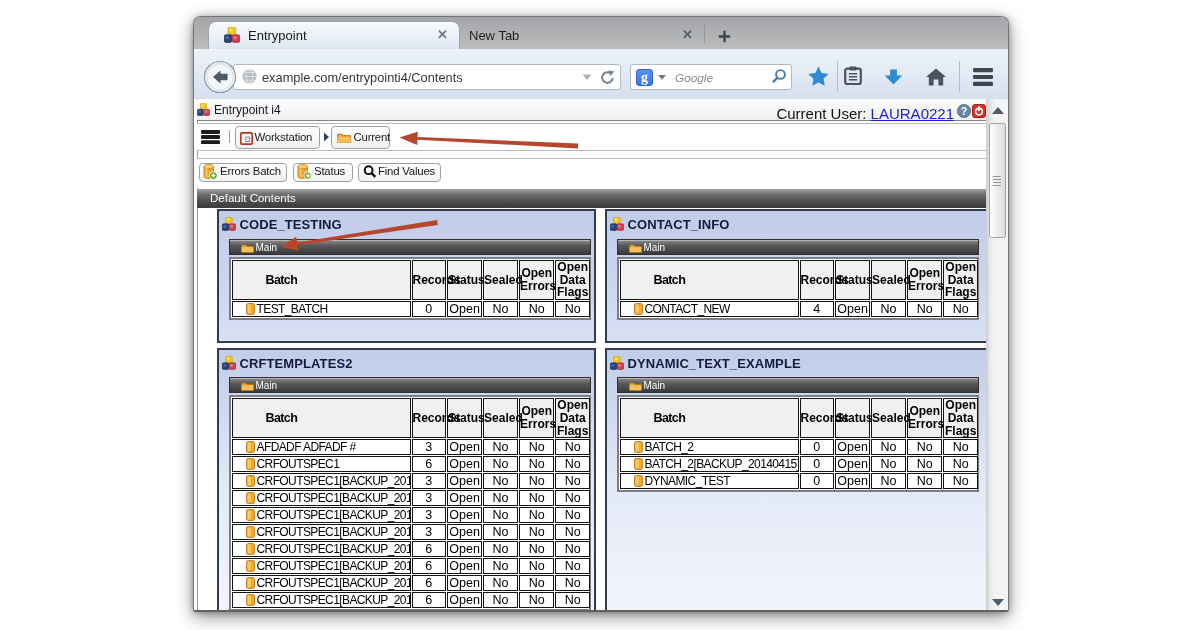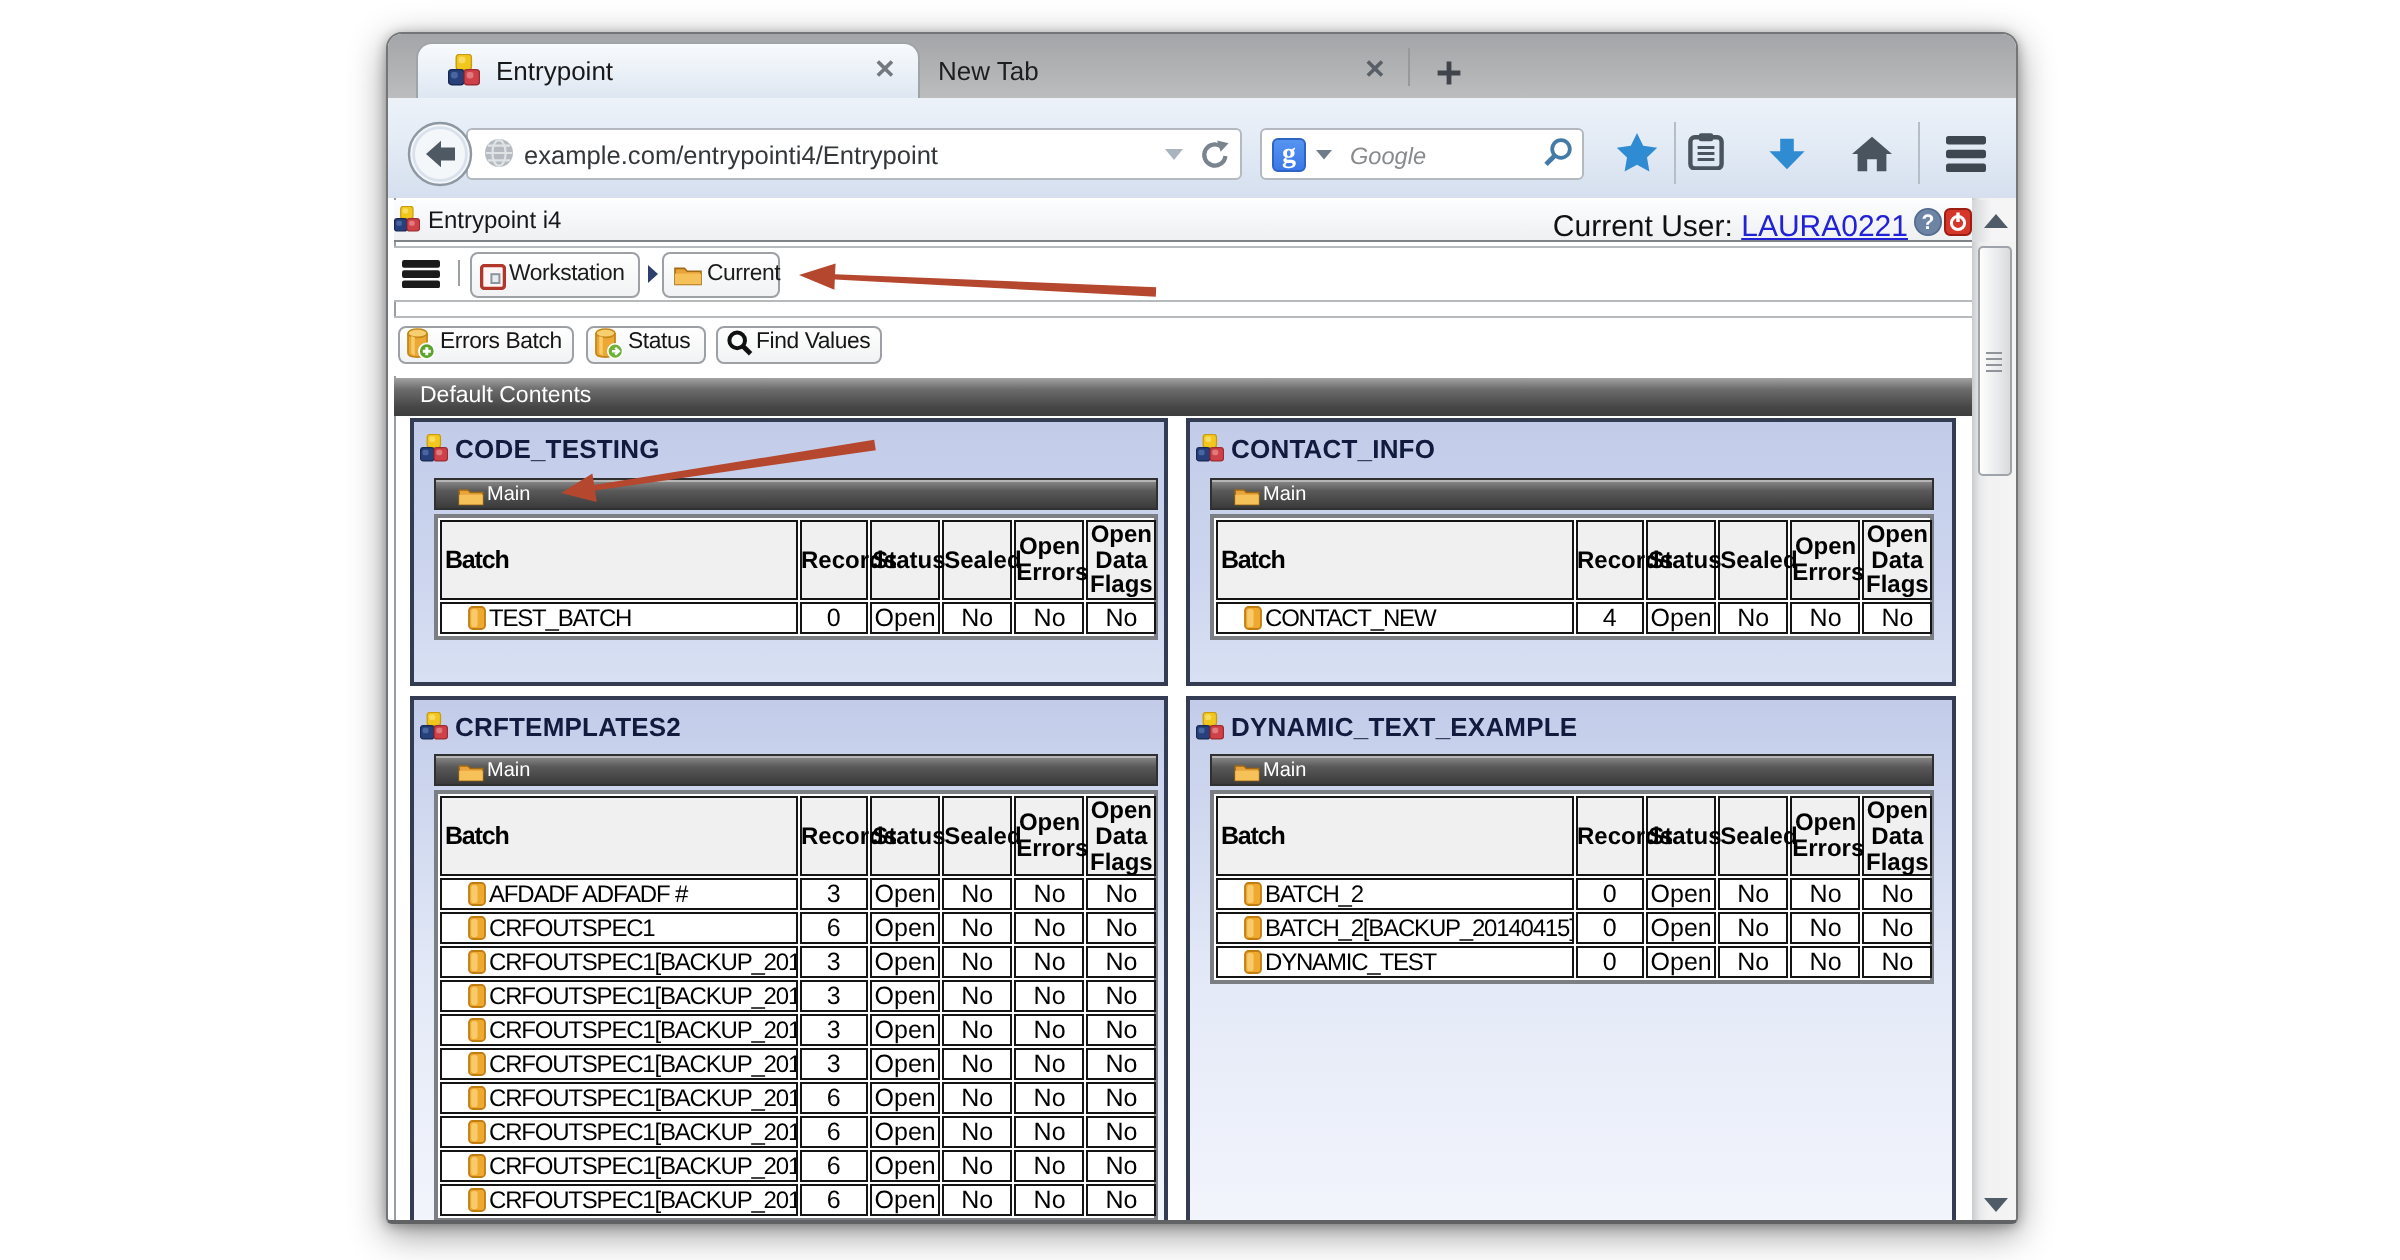--- a/index.html
+++ b/index.html
@@ -20,21 +20,21 @@
 .p-row1{background:linear-gradient(180deg,#c2cce9 0%,#cdd6ee 60%,#d8e0f3 100%)}
 .p-row2{background:linear-gradient(180deg,#c2cce9 0%,#e3e9f7 45%,#f4f6fc 90%,#f6f8fd 100%)}
 .ptitle{position:absolute;left:21px;top:6px;font-size:13px;font-weight:700;color:#101b3e;letter-spacing:0.1px}
 .mainbar{position:absolute;left:10px;width:362px;top:27.5px;height:16px;background:linear-gradient(180deg,#8e8e8e 0%,#5a5a5a 38%,#3a3a3a 100%);border:1px solid #303030;box-shadow:inset 0 1px 0 #b5b5b5;color:#fff;font-size:10px;line-height:14.5px}
 .tbox{position:absolute;left:10px;width:362px;top:45.5px;border:2px solid #7b7e82;background:#fff}
 table.g{border-collapse:separate;border-spacing:1px;table-layout:fixed;width:358px;font-size:12.5px;color:#000}
 table.g td{border:1px solid #141414;background:#fff;height:15.4px;overflow:hidden;white-space:nowrap;text-align:center;padding:0}
 table.g tr.h td{background:#f0f0f0;font-weight:700;height:35.5px;line-height:12.8px;font-size:12px;white-space:normal;overflow:visible}
 table.g tr.h td.ov{white-space:nowrap}
 table.g td.b{text-align:left;padding-left:13px;font-size:12px;letter-spacing:-0.6px}
-table.g tr.h td.b{padding-left:2px;font-size:12.5px}
+table.g tr.h td.b{padding-left:33px;font-size:12.5px}
 </style></head><body>
 <div id="win">
 <div id="tabbar">
 <div id="tab1"></div>
 <svg width="16" height="16" viewBox="0 0 16 16" style="position:absolute;left:30px;top:10px">
 <rect x="4.1" y="0.2" width="7.6" height="7.6" rx="1.6" fill="#f2c71d" stroke="#c79a10" stroke-width="0.7"></rect>
 <rect x="5.3" y="1.4" width="3.4" height="3.2" rx="1.2" fill="#f8dc62"></rect>
 <rect x="0.3" y="7.8" width="7.6" height="7.6" rx="1.6" fill="#27407c" stroke="#18294f" stroke-width="0.7"></rect>
 <rect x="1.5" y="9.0" width="3.4" height="3.2" rx="1.2" fill="#4a66a0"></rect>
 <rect x="8.1" y="7.8" width="7.6" height="7.6" rx="1.6" fill="#cf4148" stroke="#9e2b31" stroke-width="0.7"></rect>
@@ -55,21 +55,21 @@
 <svg width="34" height="34" style="position:absolute;left:8.5px;top:10.5px">
 <circle cx="17" cy="17" r="15.5" fill="#f4f7fa" stroke="#8e98a2" stroke-width="1.2"></circle>
 <circle cx="17" cy="17" r="13.2" fill="none" stroke="#d9e2ec" stroke-width="1.4"></circle>
 <path d="M10 17 L17.5 10.4 L17.5 13.8 L24.5 13.8 L24.5 20.2 L17.5 20.2 L17.5 23.6 Z" fill="#4e5964"></path>
 </svg>
 <svg width="15" height="15" style="position:absolute;left:48px;top:20px">
 <circle cx="7.5" cy="7.5" r="7" fill="#b4bac0"></circle>
 <ellipse cx="7.5" cy="7.5" rx="3.3" ry="6.4" fill="none" stroke="#dfe3e6" stroke-width="1.1"></ellipse>
 <path d="M0.9 7.5 H14.1 M2 3.8 H13 M2 11.2 H13" stroke="#dfe3e6" stroke-width="1.1"></path>
 </svg>
-<div class="abs" style="left:68px;top:20.5px;font-size:12.8px;color:#34373a">example.com/entrypointi4/Entrypoint</div>
+<div class="abs" style="left:68px;top:20.5px;font-size:12.8px;color:#34373a">example.com/entrypointi4/Contents</div>
 <svg width="10" height="7" style="position:absolute;left:388px;top:25px">
         <path d="M0.5 0.5 H9.5 L5 6 Z" fill="#aab4be"></path>
       </svg>
 <svg width="17" height="17" style="position:absolute;left:405px;top:20px">
 <path d="M13.7 9 A5.3 5.3 0 1 1 11.9 4.5" fill="none" stroke="#79848f" stroke-width="2.1"></path>
 <path d="M9.6 1.2 L15.3 2.6 L11.3 6.9 Z" fill="#79848f"></path>
 </svg>
 <div class="abs" style="left:442px;top:20px;width:17px;height:17px;background:linear-gradient(180deg,#5694f0,#3a78e8);border:1px solid #2f63c4;border-radius:3px;color:#fff;font:700 14px 'Liberation Serif',serif;text-align:center;line-height:16px">g</div>
 <svg width="8" height="5" style="position:absolute;left:464px;top:26px">
         <path d="M0 0 H8 L4 4.8 Z" fill="#6e7c89"></path>
@@ -167,21 +167,21 @@
         <path d="M9 11.6 H12.2 M10.6 9.9 L12.4 11.6 L10.6 13.3" stroke="#fff" stroke-width="1.2" fill="none"></path>
 </svg>
 <div class="abs" style="left:120px;top:66.5px;font-size:11.4px;letter-spacing:-0.2px;color:#161616">Status</div>
 <div class="btn" style="left:163.5px;top:64px;width:83.5px;height:19.5px"></div>
 <svg width="14" height="14" style="position:absolute;left:168.5px;top:66px">
 <circle cx="5.6" cy="5.2" r="3.9" fill="none" stroke="#111" stroke-width="2"></circle>
 <path d="M8.5 8.1 L12.3 11.9" stroke="#111" stroke-width="2.4"></path>
 </svg>
 <div class="abs" style="left:184px;top:66.5px;font-size:11.4px;letter-spacing:-0.2px;color:#161616">Find Values</div>
 <div id="dcbar">Default Contents</div>
-<div id="panels" style="position:absolute;left:0;top:109.5px;width:839px;height:403px;overflow:hidden">
+<div id="panels" style="position:absolute;left:12px;top:109.5px;width:839px;height:403px;overflow:hidden">
 <div class="panel p-row1" style="left:10.5px;top:1.3px;width:379.5px;height:134px">
           <svg width="14" height="14" viewBox="0 0 16 16" style="position:absolute;left:3.5px;top:6px">
 <rect x="4.1" y="0.2" width="7.6" height="7.6" rx="1.6" fill="#f2c71d" stroke="#c79a10" stroke-width="0.7"></rect>
 <rect x="5.3" y="1.4" width="3.4" height="3.2" rx="1.2" fill="#f8dc62"></rect>
 <rect x="0.3" y="7.8" width="7.6" height="7.6" rx="1.6" fill="#27407c" stroke="#18294f" stroke-width="0.7"></rect>
 <rect x="1.5" y="9.0" width="3.4" height="3.2" rx="1.2" fill="#4a66a0"></rect>
 <rect x="8.1" y="7.8" width="7.6" height="7.6" rx="1.6" fill="#cf4148" stroke="#9e2b31" stroke-width="0.7"></rect>
 <rect x="9.3" y="9.0" width="3.4" height="3.2" rx="1.2" fill="#e17a7e"></rect>
 </svg>
           <div class="ptitle">CODE_TESTING</div>

